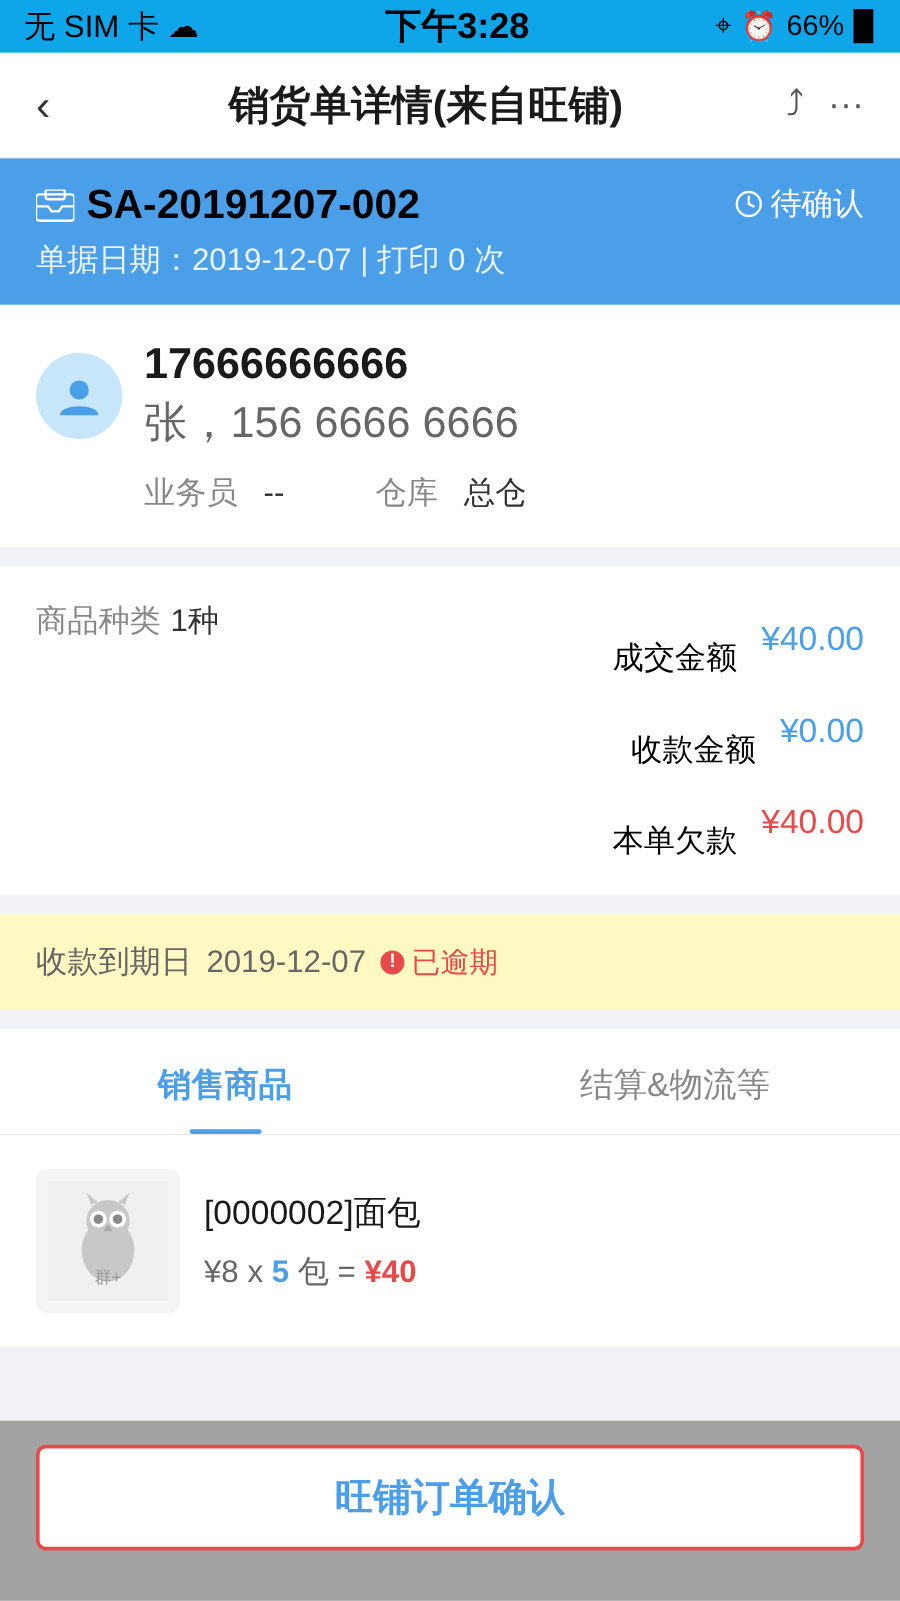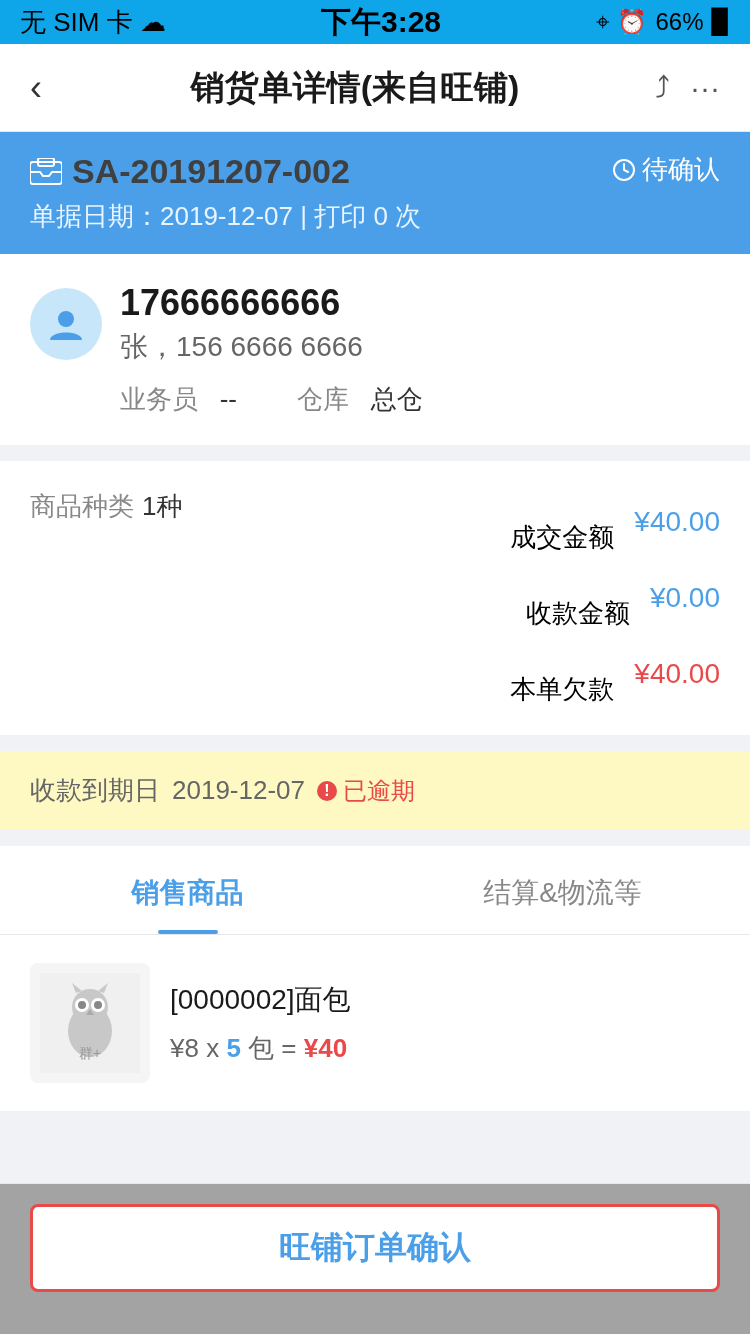--- a/index.html
+++ b/index.html
@@ -85,21 +85,21 @@
     .order-banner {
       background: #4a9fe8;
       padding: 20px 30px;
       display: flex;
       justify-content: space-between;
       align-items: flex-start;
     }
     .order-id {
       font-size: 34px;
       font-weight: 700;
-      color: #404040;
+      color: #000000;
       display: flex;
       align-items: center;
       gap: 10px;
     }
     .order-status {
       display: flex;
       align-items: center;
       gap: 6px;
       color: #fff;
       font-size: 26px;
@@ -135,27 +135,27 @@
       font-size: 36px;
       color: #4a9fe8;
       flex-shrink: 0;
     }
     .customer-name {
       font-size: 36px;
       font-weight: 600;
       color: #1a1a1a;
     }
     .customer-contact {
-      font-size: 28px;
+      font-size: 36px;
       color: #666;
       margin-top: 4px;
     }
     .customer-meta {
       display: flex;
-      gap: 60px;
+      gap: 76px;
       font-size: 26px;
       color: #666;
       padding-left: 90px;
       margin-top: 6px;
     }
     .meta-label { color: #888; }
     .meta-value { color: #333; }
 
     
     .summary-section {

